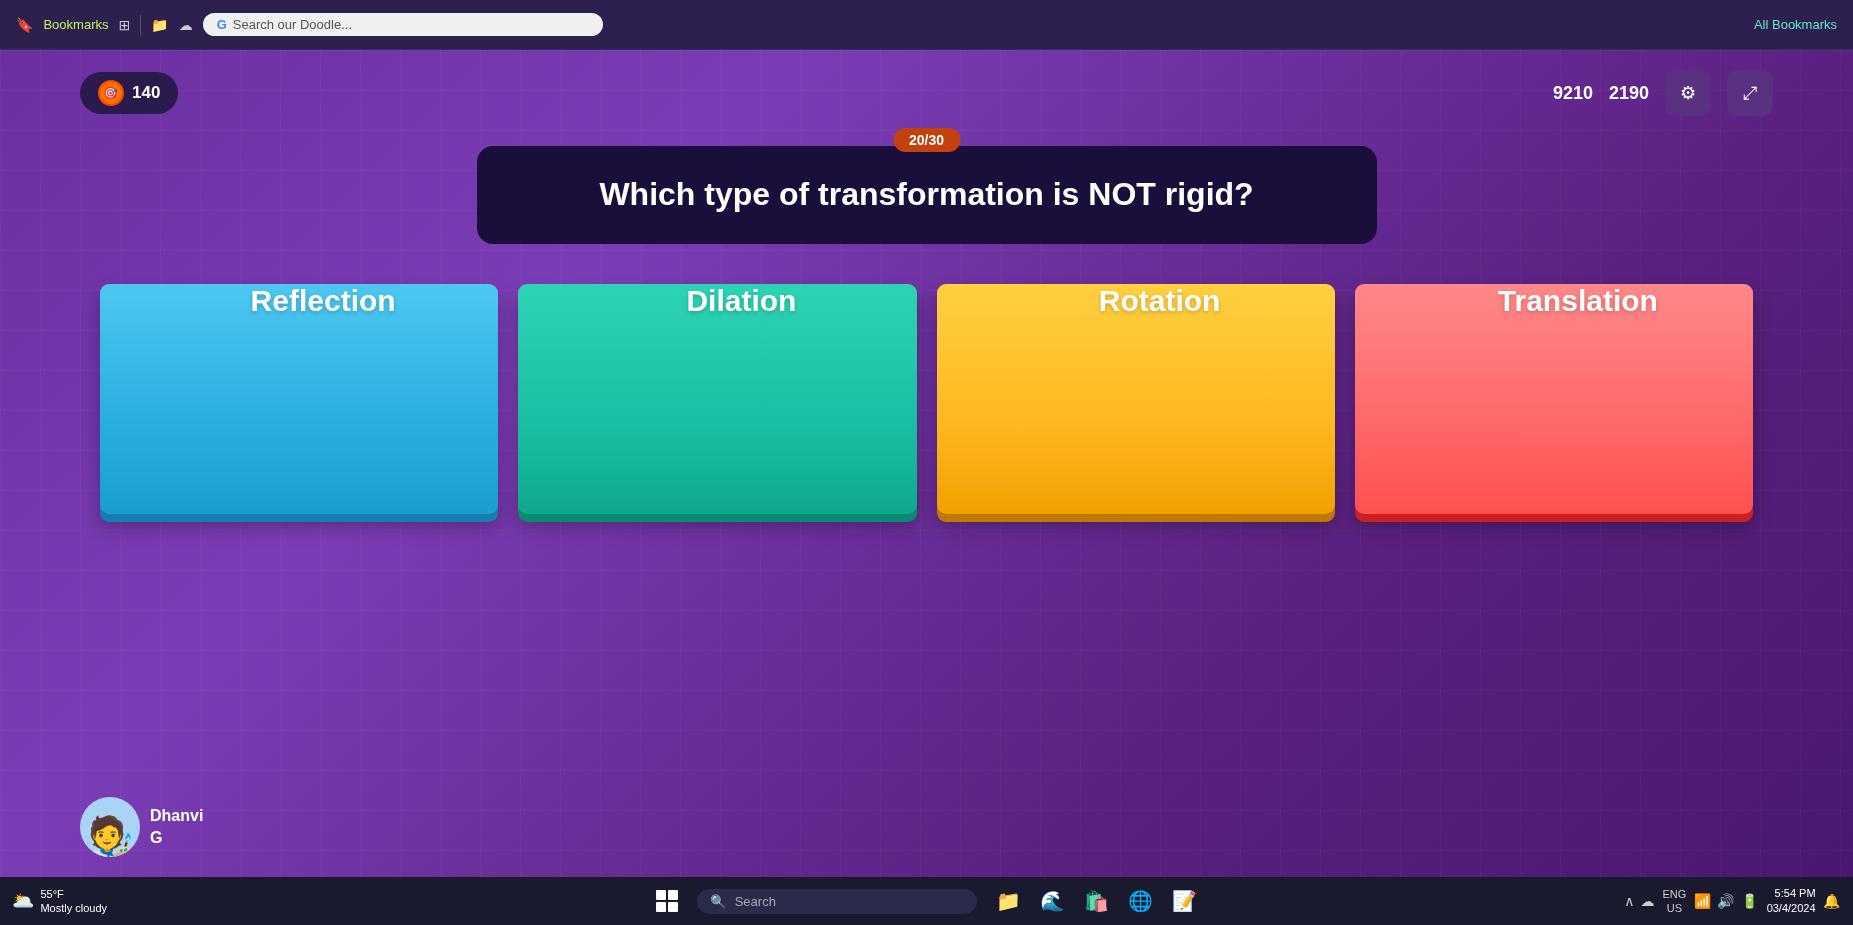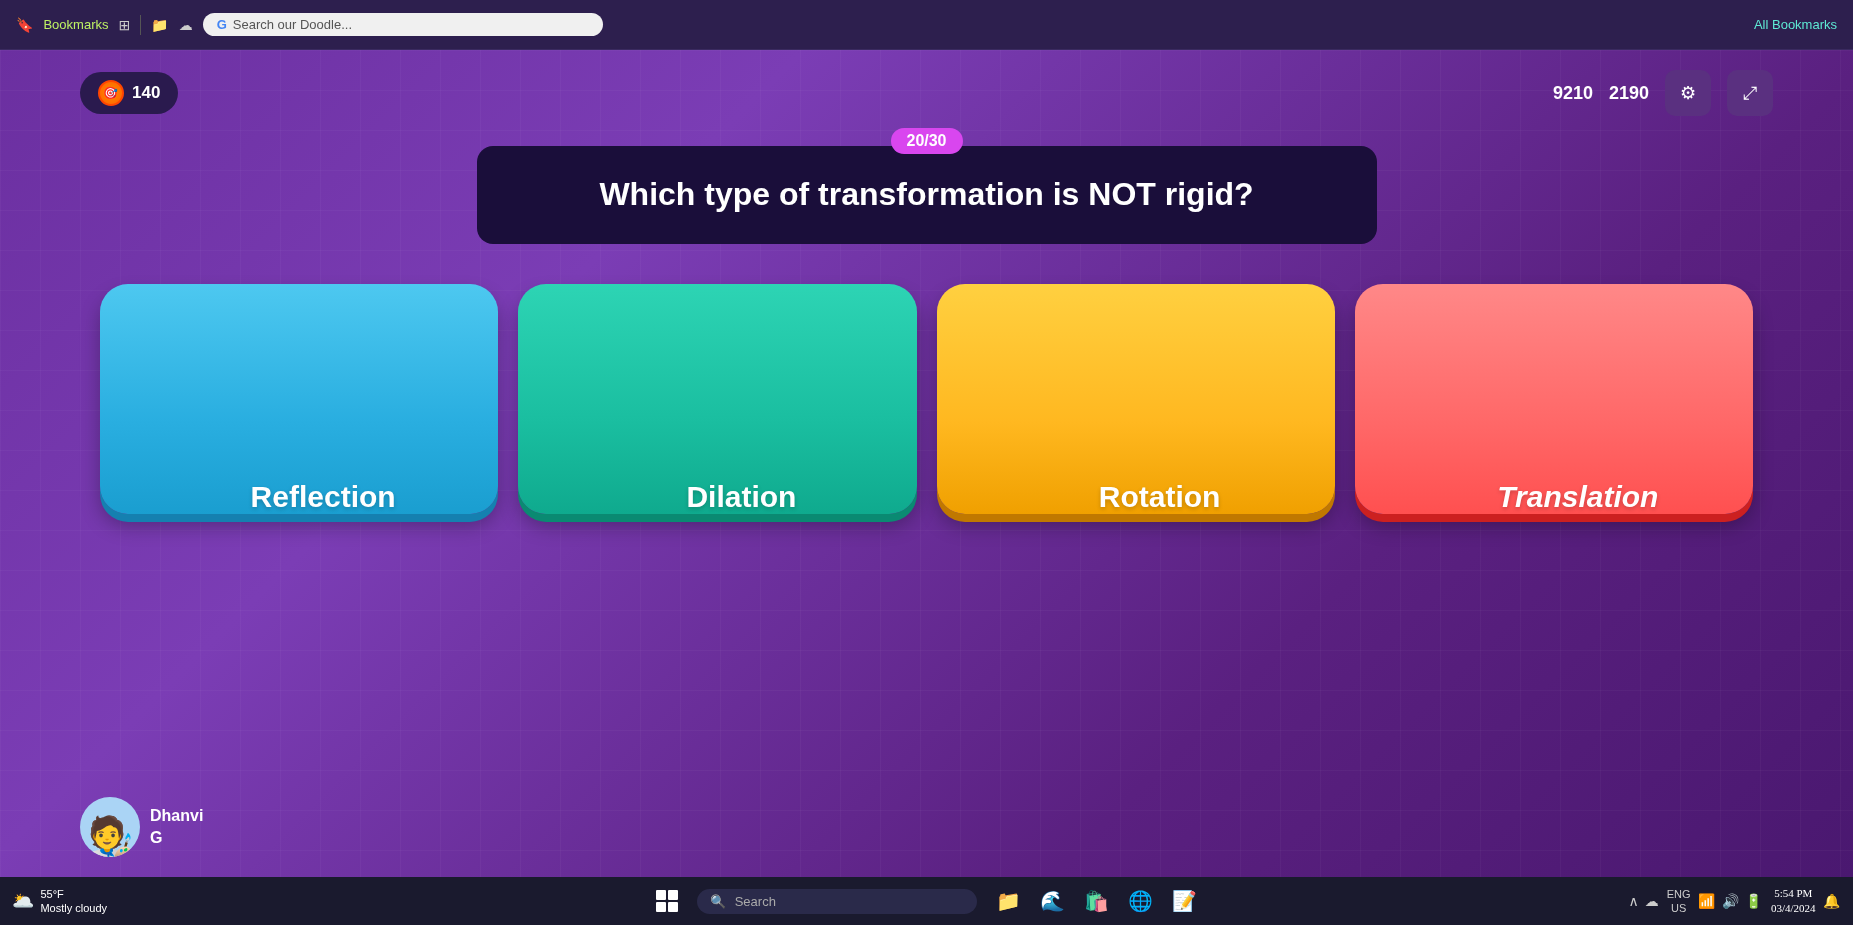--- a/index.html
+++ b/index.html
@@ -157,48 +157,48 @@
       text-align: center;
       position: relative;
       max-width: 900px;
       width: 100%;
     }
     .question-counter {
       position: absolute;
       top: -18px;
       left: 50%;
       transform: translateX(-50%);
-      background: #d946ef;
+      background: #c2410c;
       border-radius: 20px;
       padding: 4px 16px;
       color: white;
-      font-size: 16px;
+      font-size: 14px;
       font-weight: bold;
     }
     .question-text {
       color: white;
       font-size: 32px;
       font-weight: bold;
       line-height: 1.3;
     }
 
     
     .answers-grid {
       display: grid;
       grid-template-columns: repeat(4, 1fr);
       gap: 20px;
       position: relative;
       z-index: 2;
       padding: 0 20px;
     }
     .answer-btn {
-      border-radius: 28px;
+      border-radius: 9px;
       height: 230px;
       display: flex;
-      align-items: flex-end;
+      align-items: flex-start;
       justify-content: center;
       cursor: pointer;
       border: none;
       font-size: 30px;
       font-weight: bold;
       color: white;
       text-shadow: 0 2px 4px rgba(0,0,0,0.2);
       box-shadow: 0 8px 0 rgba(0,0,0,0.25), 0 12px 20px rgba(0,0,0,0.3);
       transition: transform 0.1s;
       position: relative;
@@ -212,21 +212,20 @@
       background: linear-gradient(180deg, #2dd4b4 0%, #1abea0 60%, #0faa8e 100%);
       box-shadow: 0 8px 0 #0a8a72, 0 12px 20px rgba(0,0,0,0.3);
     }
     .answer-btn.orange {
       background: linear-gradient(180deg, #ffd040 0%, #ffb820 60%, #f0a000 100%);
       box-shadow: 0 8px 0 #c07800, 0 12px 20px rgba(0,0,0,0.3);
     }
     .answer-btn.pink {
       background: linear-gradient(180deg, #ff8888 0%, #ff6868 60%, #ff5050 100%);
       box-shadow: 0 8px 0 #cc2020, 0 12px 20px rgba(0,0,0,0.3);
-      font-style: italic;
     }
 
     
     .user-info {
       position: absolute;
       bottom: 20px;
       left: 80px;
       display: flex;
       align-items: center;
       gap: 10px;
@@ -350,26 +349,25 @@
       display: flex;
       align-items: center;
       gap: 6px;
     }
     .tray-icon {
       color: #ccc;
       font-size: 14px;
       cursor: pointer;
     }
     .clock {
-      text-align: center;
+      text-align: right;
       color: white;
       font-size: 11px;
       line-height: 1.4;
       cursor: pointer;
-      font-family: Liberation Serif, serif;
     }
     .lang-indicator {
       color: #ccc;
       font-size: 11px;
       text-align: center;
       line-height: 1.3;
     }
     .notification-bell {
       color: #ccc;
       font-size: 14px;

